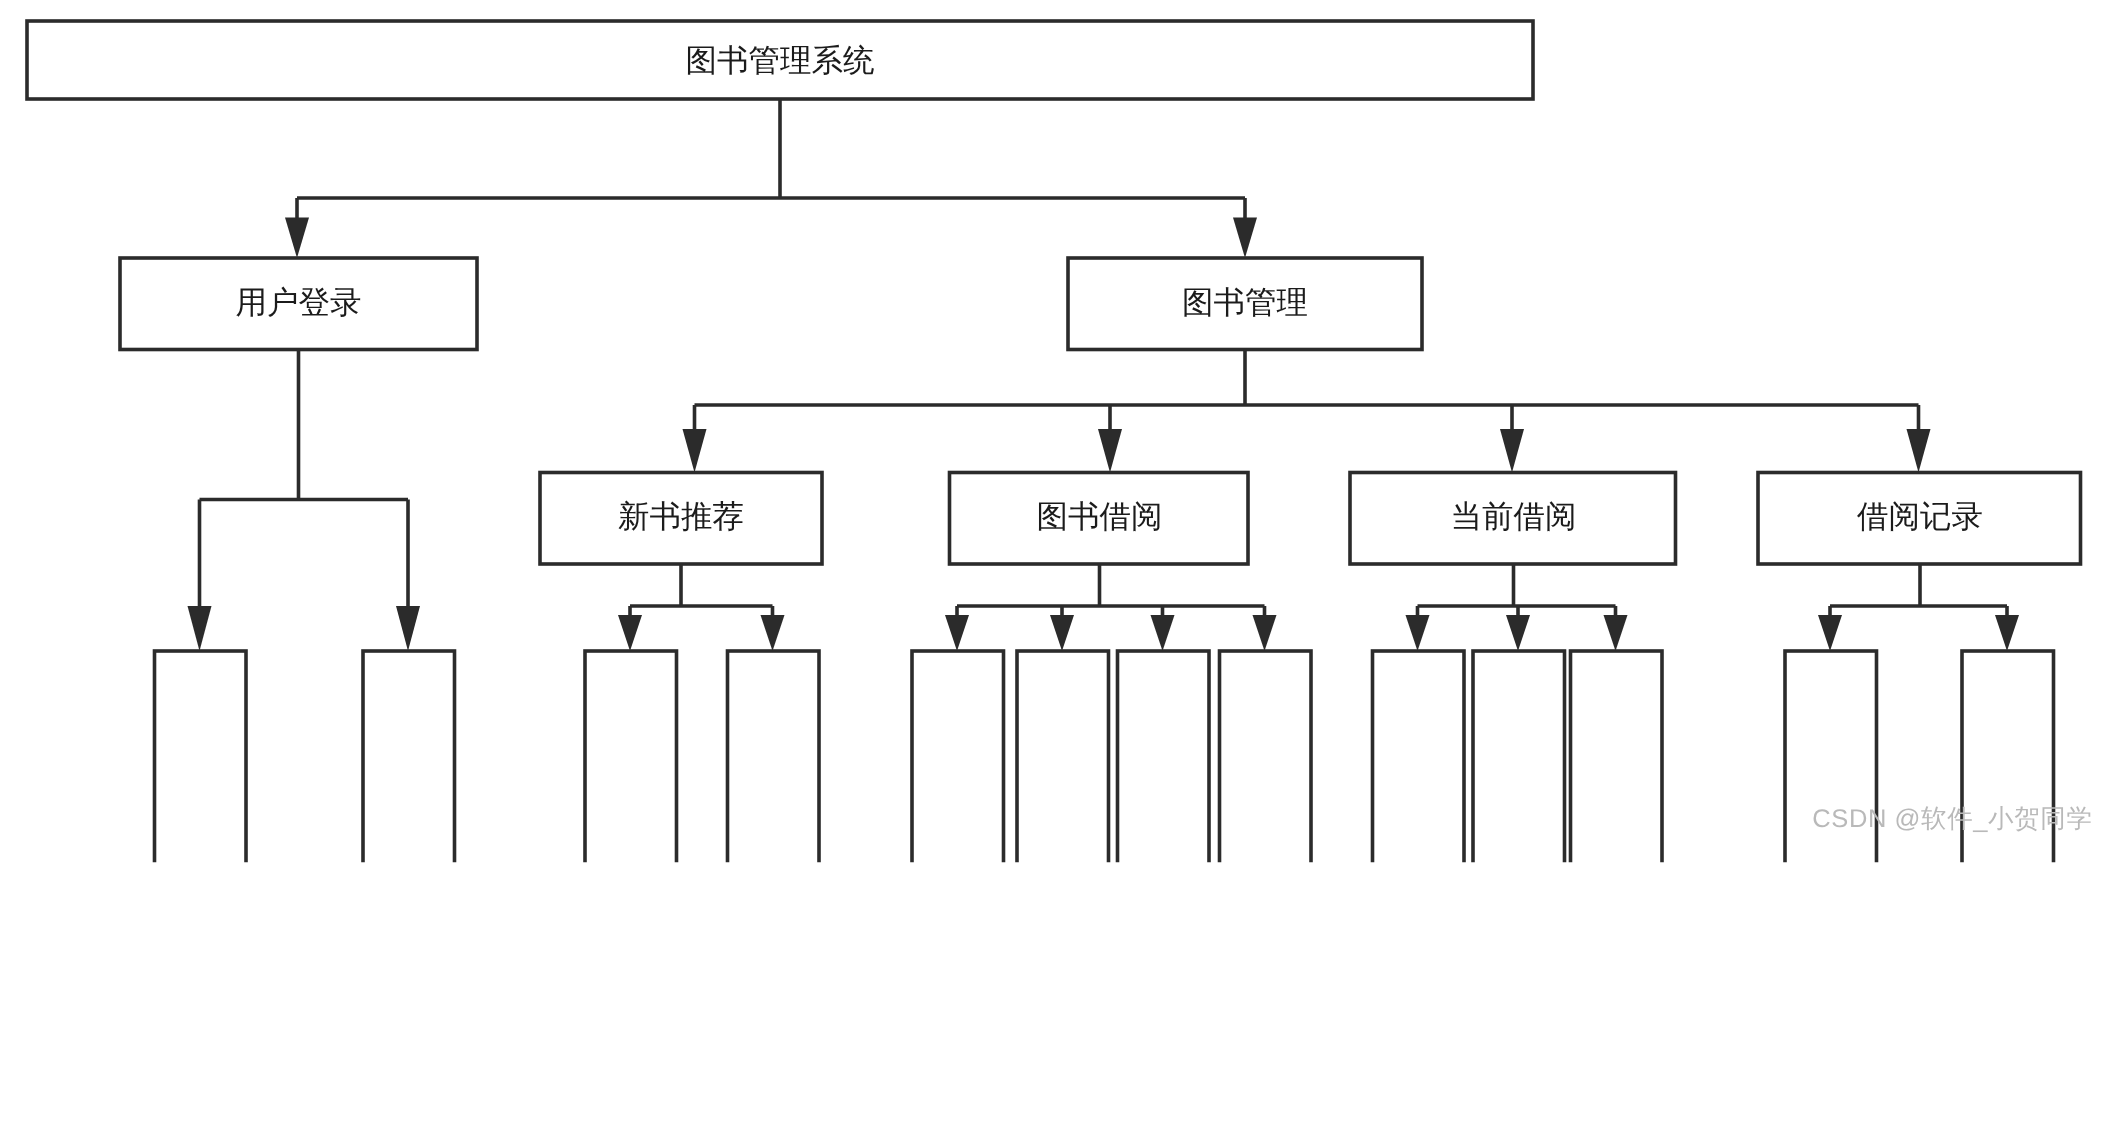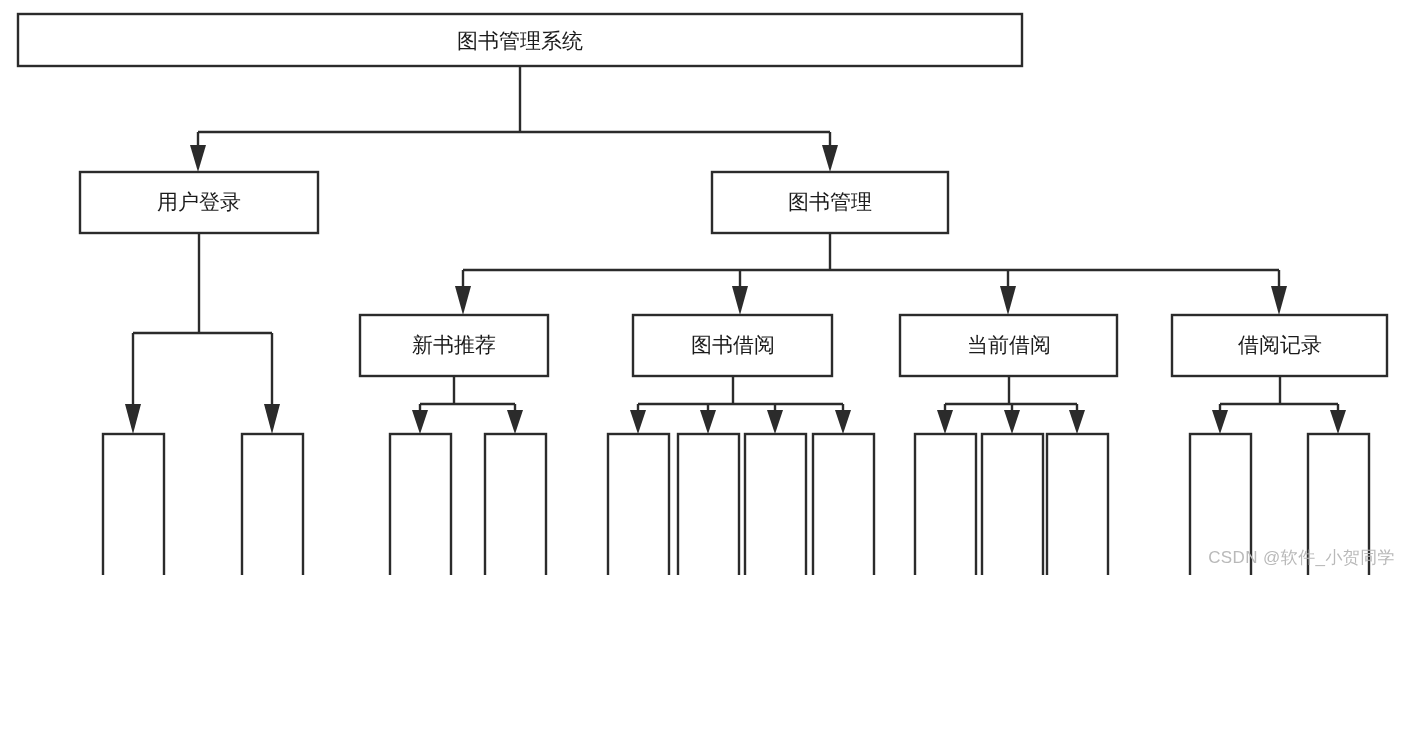--- a/index.html
+++ b/index.html
@@ -63,21 +63,21 @@
     font-size: 20px;
     line-height: 1.08;
     letter-spacing: 2.5px;
     color: #1b1b1b;
     white-space: nowrap;
     transform: rotate(180deg);
   }
   .watermark {
     position: absolute;
     right: 10px;
-    bottom: 6px;
+    bottom: 18px;
     font-family: "Liberation Sans", "DejaVu Sans", sans-serif;
     font-size: 17px;
     color: #b9b9b9;
     letter-spacing: 0.4px;
     white-space: nowrap;
   }
 </style>
 </head>
 <body>
 

